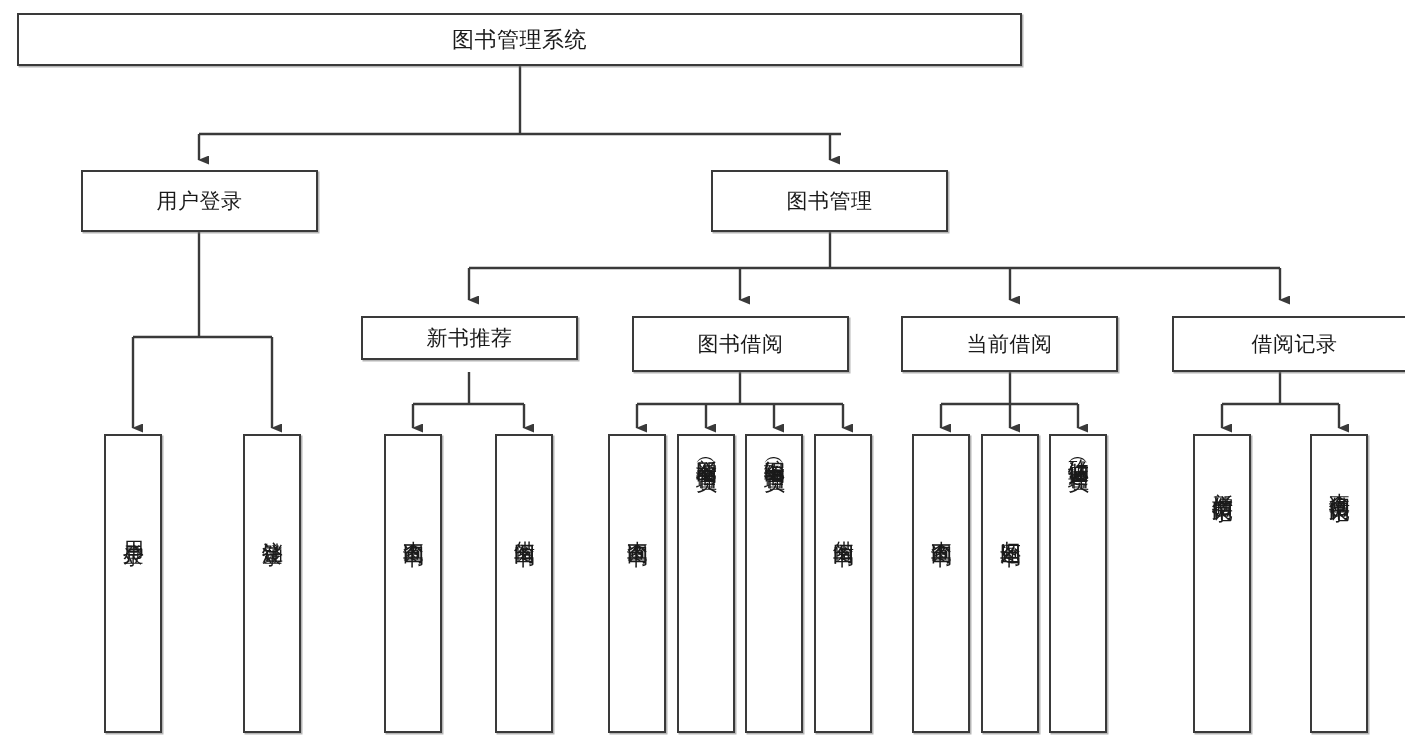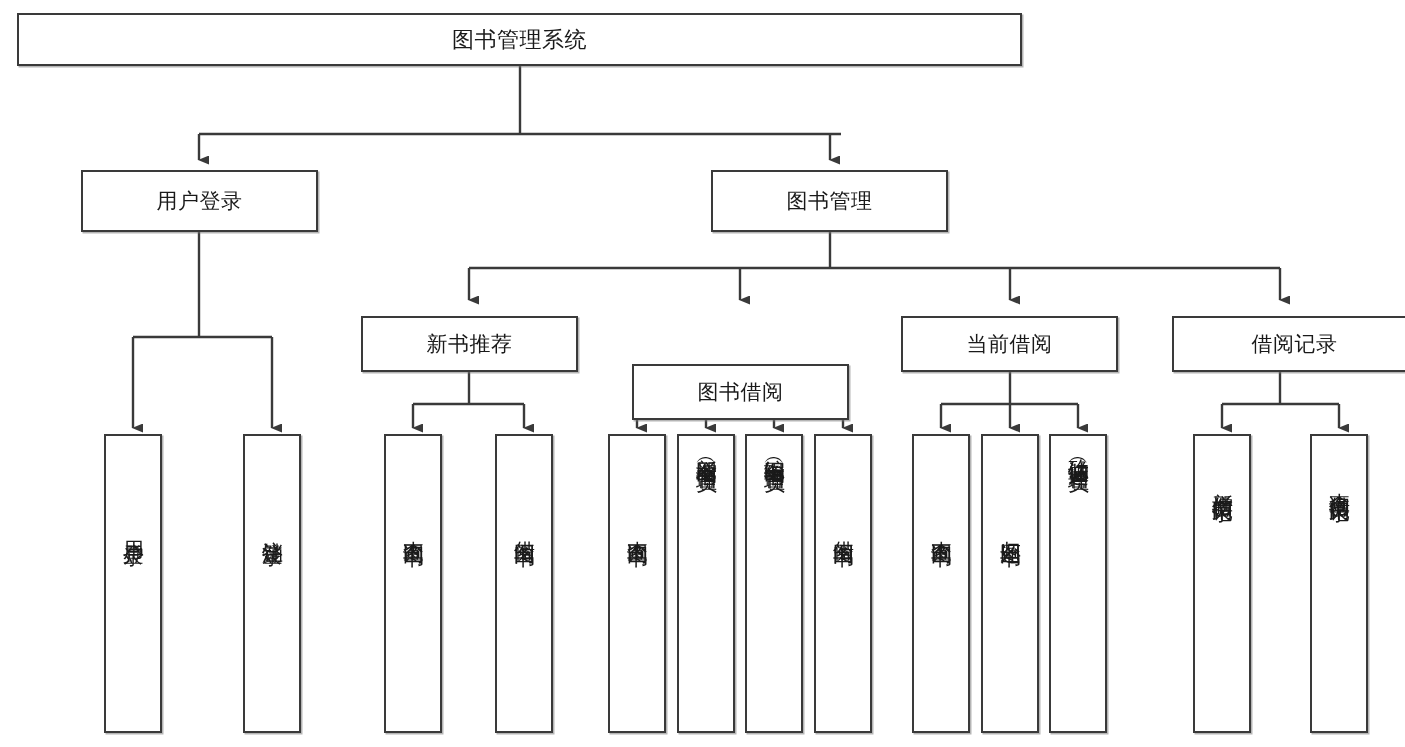--- a/index.html
+++ b/index.html
@@ -133,24 +133,24 @@
     <span class="label">图书管理系统</span>
   </div>
 
   <div class="node horiz" style="left:81px; top:170px; width:237px; height:62px;">
     <span class="label">用户登录</span>
   </div>
   <div class="node horiz" style="left:711px; top:170px; width:237px; height:62px;align-items:center;">
     <span class="label">图书管理</span>
   </div>
 
-  <div class="node horiz" style="left:361px; top:316px; width:217px; height:56px;">
+  <div class="node horiz" style="left:361px; top:316px; width:217px; height:44px;">
     <span class="label">新书推荐</span>
   </div>
-  <div class="node horiz" style="left:632px; top:316px; width:217px; height:56px;margin-top:48px;">
+  <div class="node horiz" style="left:632px; top:316px; width:217px; height:56px;">
     <span class="label">图书借阅</span>
   </div>
   <div class="node horiz" style="left:901px; top:316px; width:217px; height:56px;font-family:Liberation Serif, serif;">
     <span class="label">当前借阅</span>
   </div>
   <div class="node horiz" style="left:1172px; top:316px; width:245px; height:56px;">
     <span class="label">借阅记录</span>
   </div>
 
   <div class="node vert" style="left:104px; top:434px; width:58px; height:299px; padding-top:88px;">

